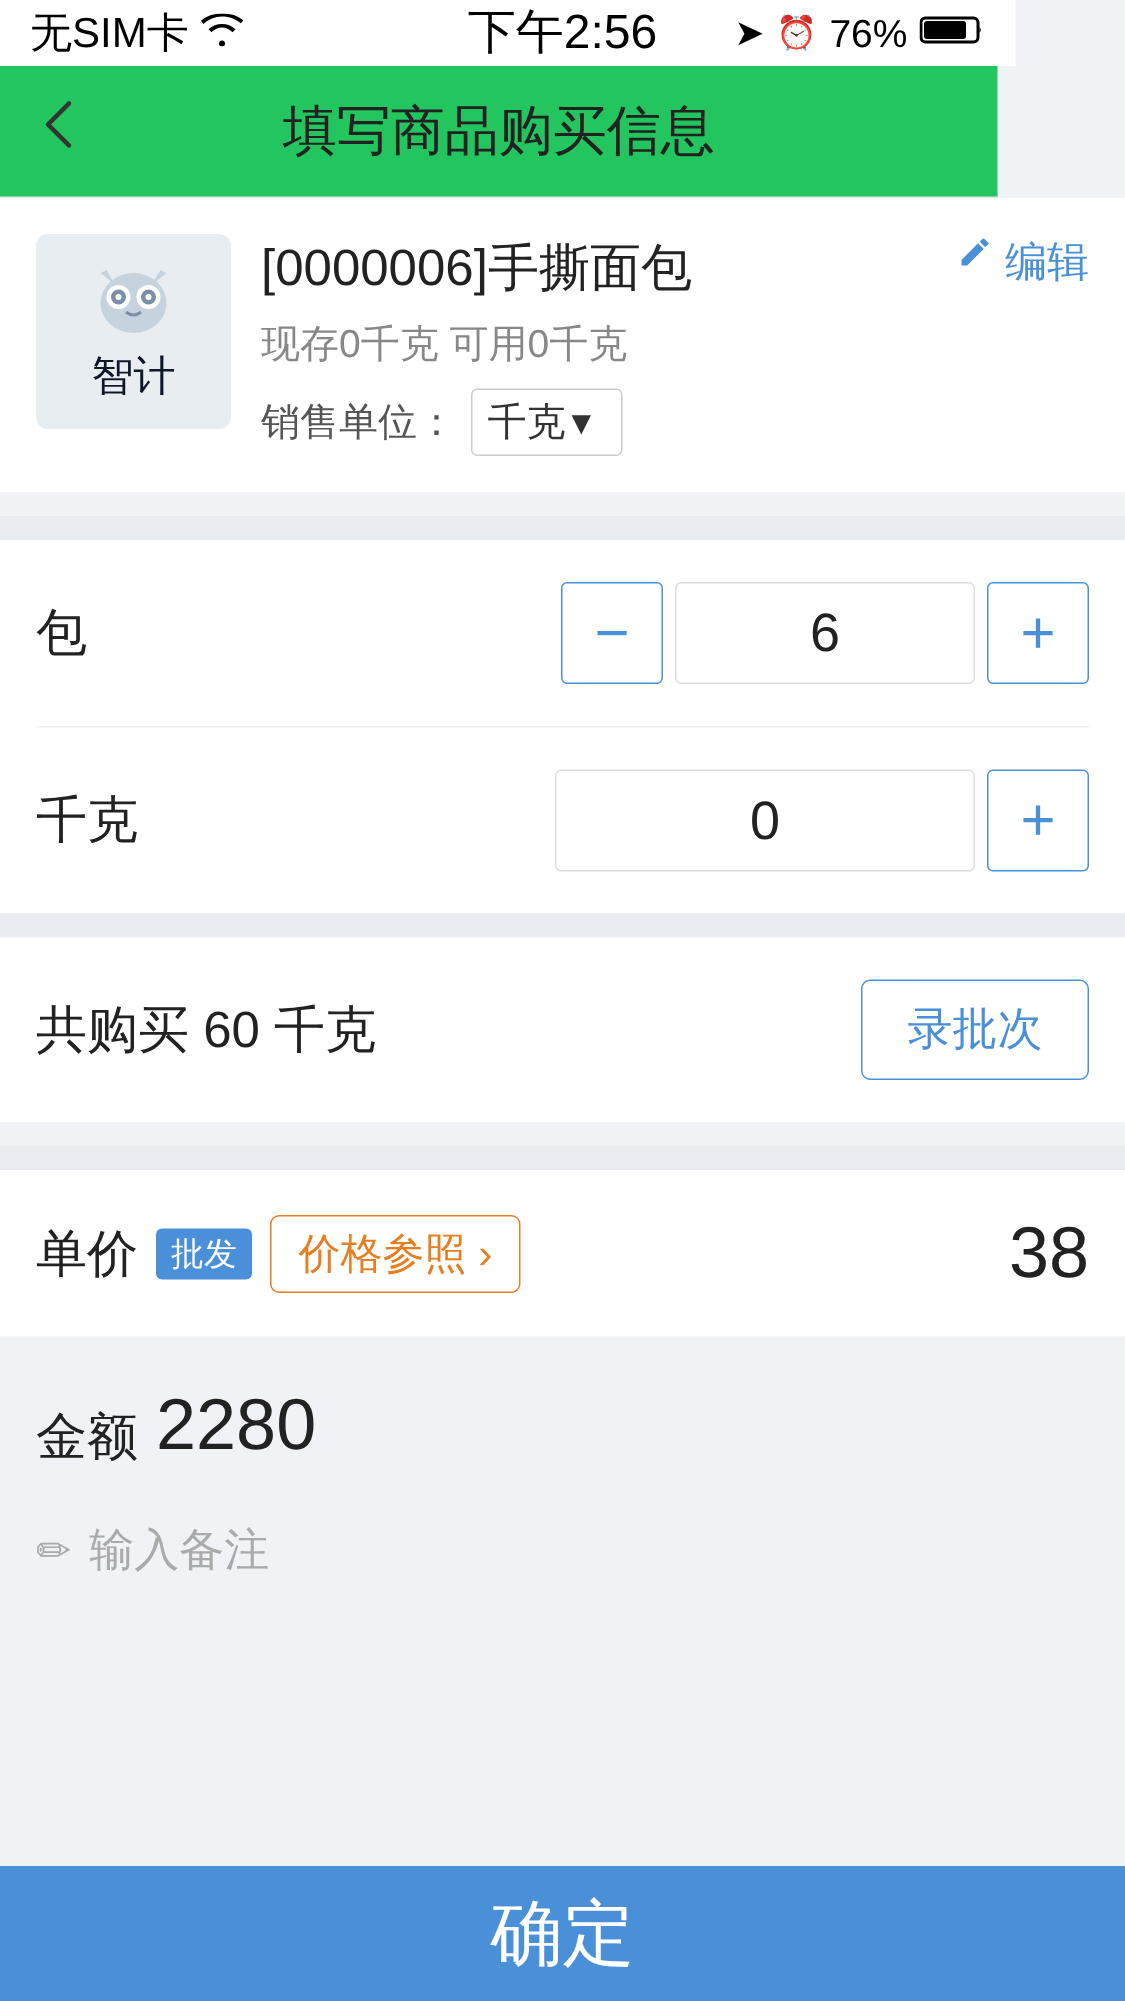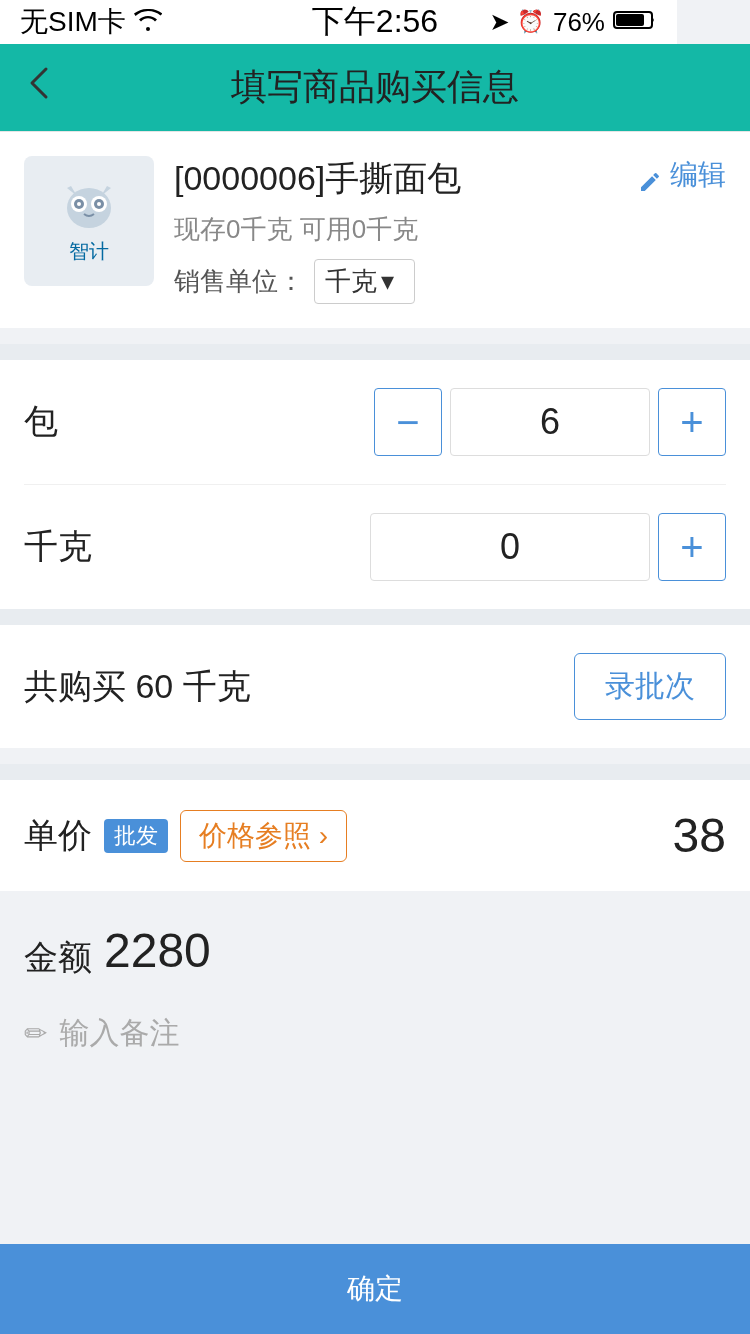--- a/index.html
+++ b/index.html
@@ -41,23 +41,23 @@
     .status-right {
       display: flex;
       align-items: center;
       gap: 8px;
       font-size: 26px;
       color: #000;
     }
 
     
     .nav-bar {
-      width: 750px;
+      width: 665px;
       height: 88px;
-      background: #14b8a6;
+      background: #22c55e;
       display: flex;
       align-items: center;
       justify-content: center;
       border-bottom: 1px solid #e5e5e5;
       position: relative;
       text-align: center;
     }
     .nav-back {
       position: absolute;
       left: 24px;
@@ -101,21 +101,21 @@
     .product-name {
       font-size: 34px;
       color: #222;
       font-weight: 500;
       flex: 1;
     }
     .edit-btn {
       color: #4a90d9;
       font-size: 28px;
       display: flex;
-      align-items: flex-end;
+      align-items: flex-start;
       gap: 4px;
       white-space: nowrap;
       margin-left: 16px;
     }
     .product-stock {
       font-size: 26px;
       color: #888;
       margin-top: 10px;
     }
     .product-unit-row {
@@ -313,21 +313,21 @@
 
     
     .confirm-btn {
       position: fixed;
       bottom: 0;
       left: 0;
       width: 750px;
       height: 90px;
       background: #4a90d9;
       color: #fff;
-      font-size: 28px;
+      font-size: 48px;
       border: none;
       cursor: pointer;
       display: flex;
       align-items: center;
       justify-content: center;
     }
   </style>
 </head>
 <body>
 
@@ -375,21 +375,21 @@
         <circle cx="22" cy="26" r="8" fill="#fff"></circle>
         <circle cx="42" cy="26" r="8" fill="#fff"></circle>
         <circle cx="22" cy="26" r="5" fill="#7a8fa6"></circle>
         <circle cx="42" cy="26" r="5" fill="#7a8fa6"></circle>
         <circle cx="22" cy="26" r="2" fill="#fff"></circle>
         <circle cx="42" cy="26" r="2" fill="#fff"></circle>
         <path d="M27 36 Q32 40 37 36" stroke="#7a8fa6" stroke-width="2" fill="none"></path>
         <path d="M10 10 L20 18 L14 8 Z" fill="#c5d3df"></path>
         <path d="M54 10 L44 18 L50 8 Z" fill="#c5d3df"></path>
       </svg>
-      <span style="font-size:20px;color:#0369a1;margin-top:4px;">智计</span>
+      <span style="font-size:28px;color:#0f172a;margin-top:4px;">智计</span>
     </div>
   </div>
   <div class="product-info">
     <div class="product-header">
       <span class="product-name">[0000006]手撕面包</span>
       <span class="edit-btn">
         <svg width="24" height="24" viewBox="0 0 24 24" fill="none" style="margin-right:4px;">
           <path d="M3 17.25V21h3.75L17.81 9.94l-3.75-3.75L3 17.25zM20.71 7.04a1 1 0 0 0 0-1.41l-2.34-2.34a1 1 0 0 0-1.41 0l-1.83 1.83 3.75 3.75 1.83-1.83z" fill="#4a90d9"></path>
         </svg>
         <span>编辑</span>

